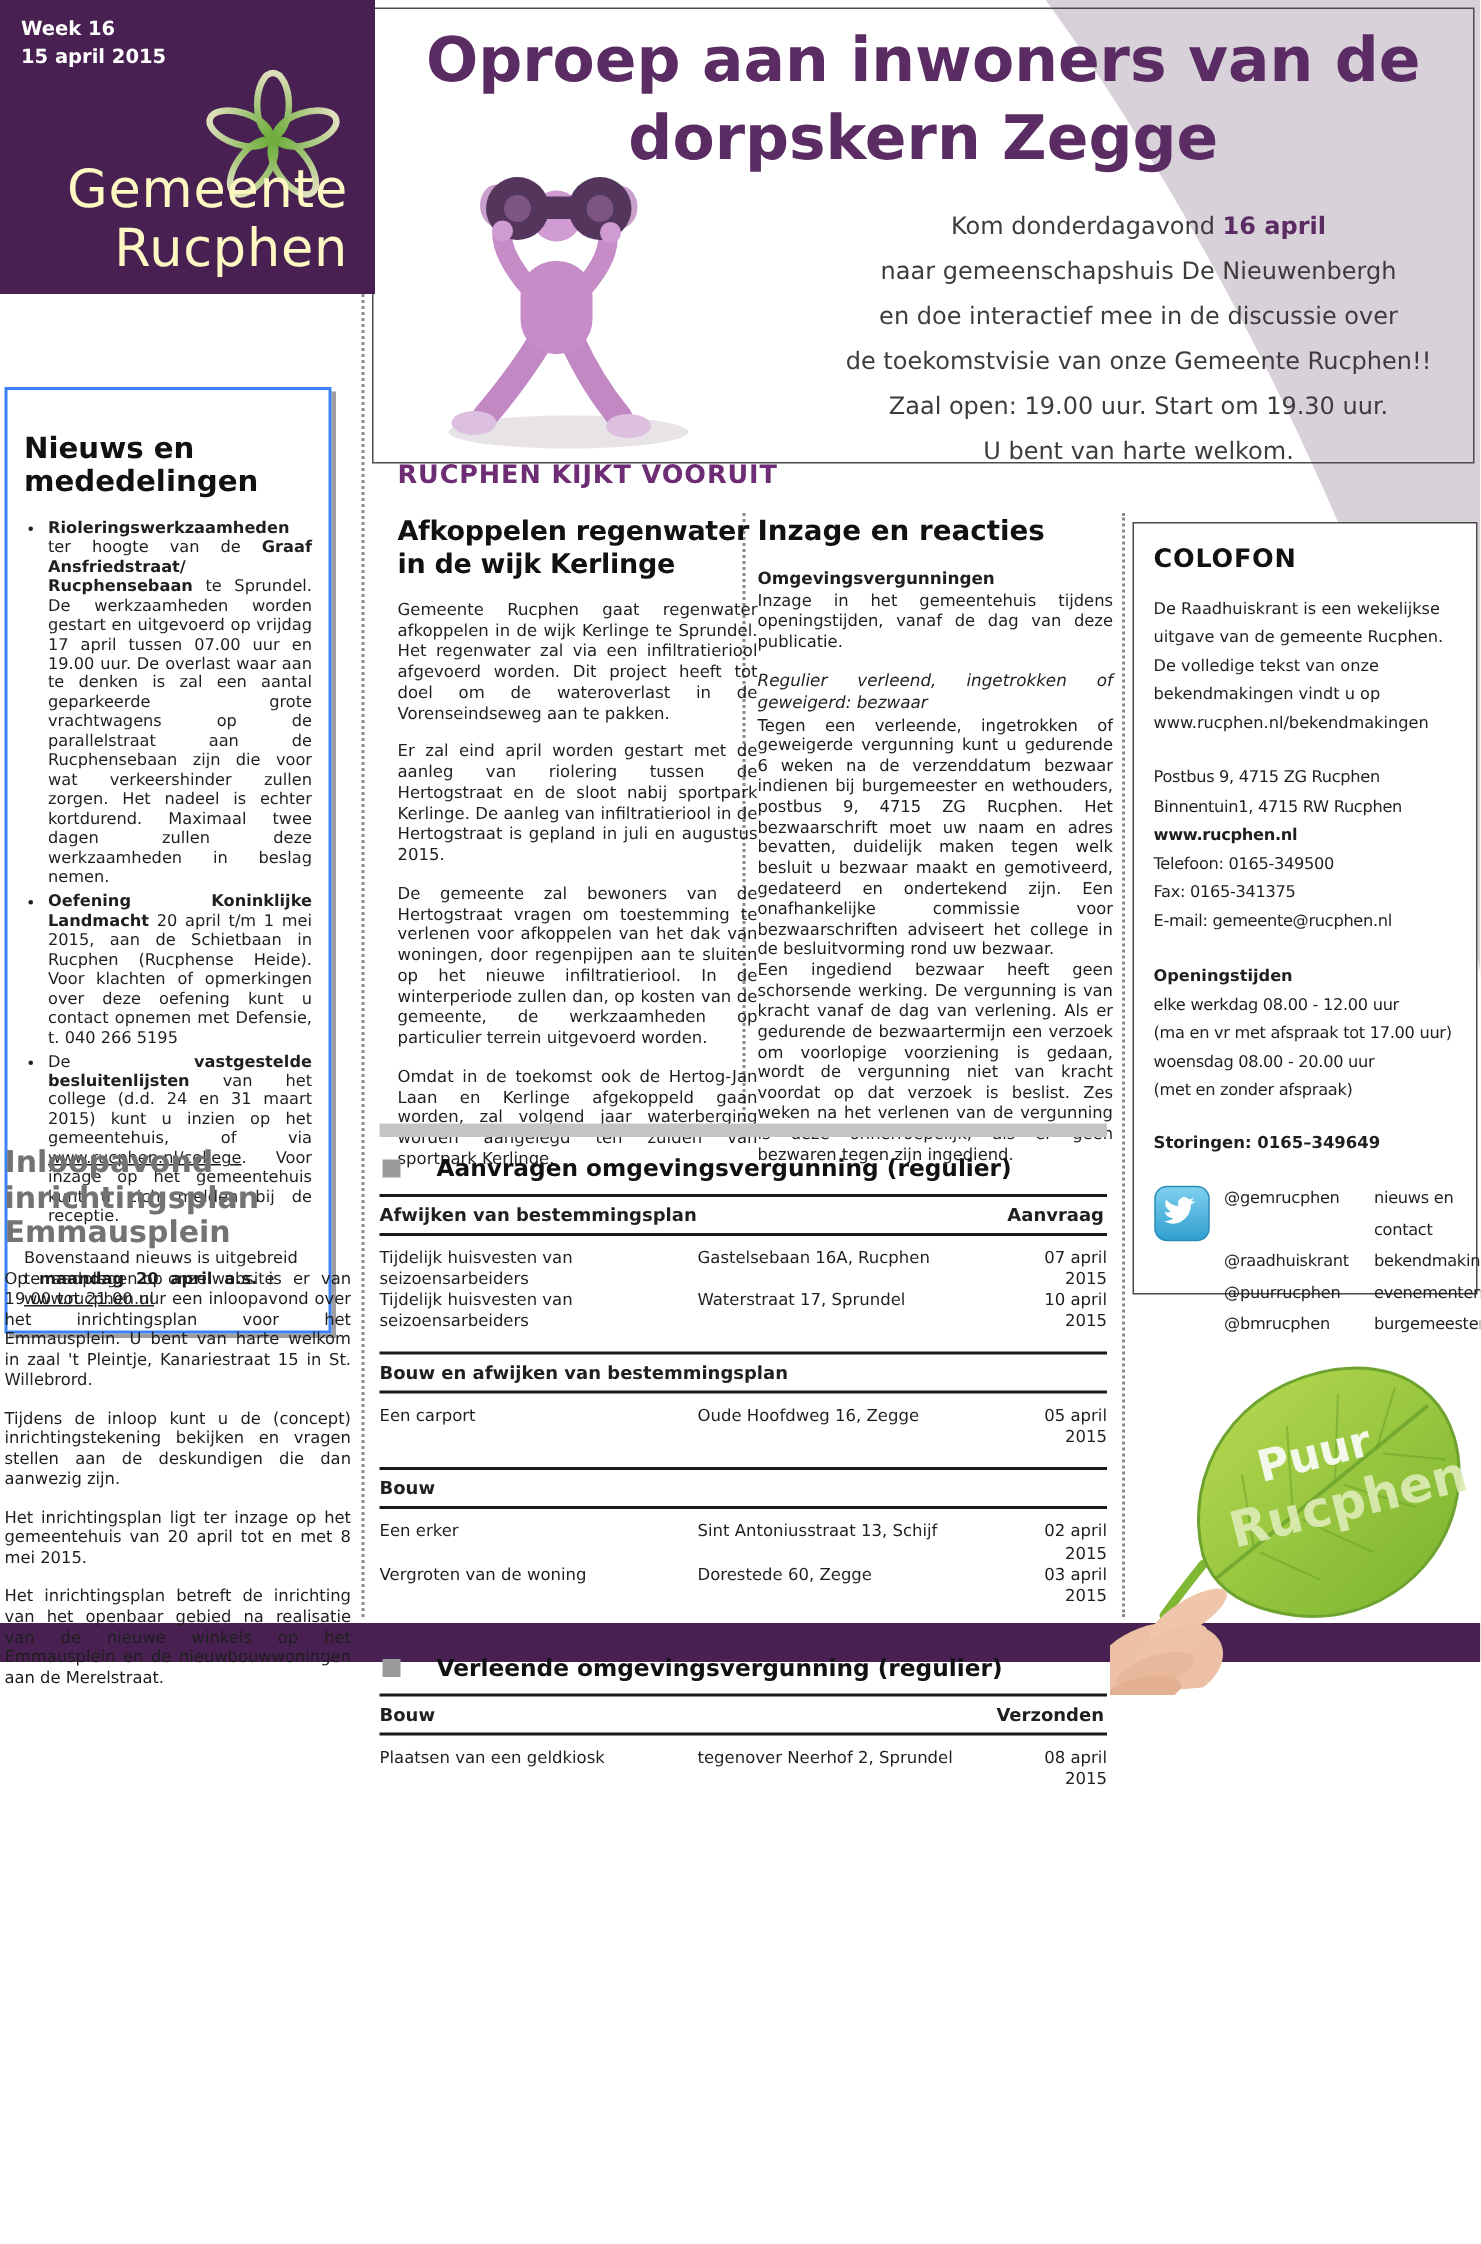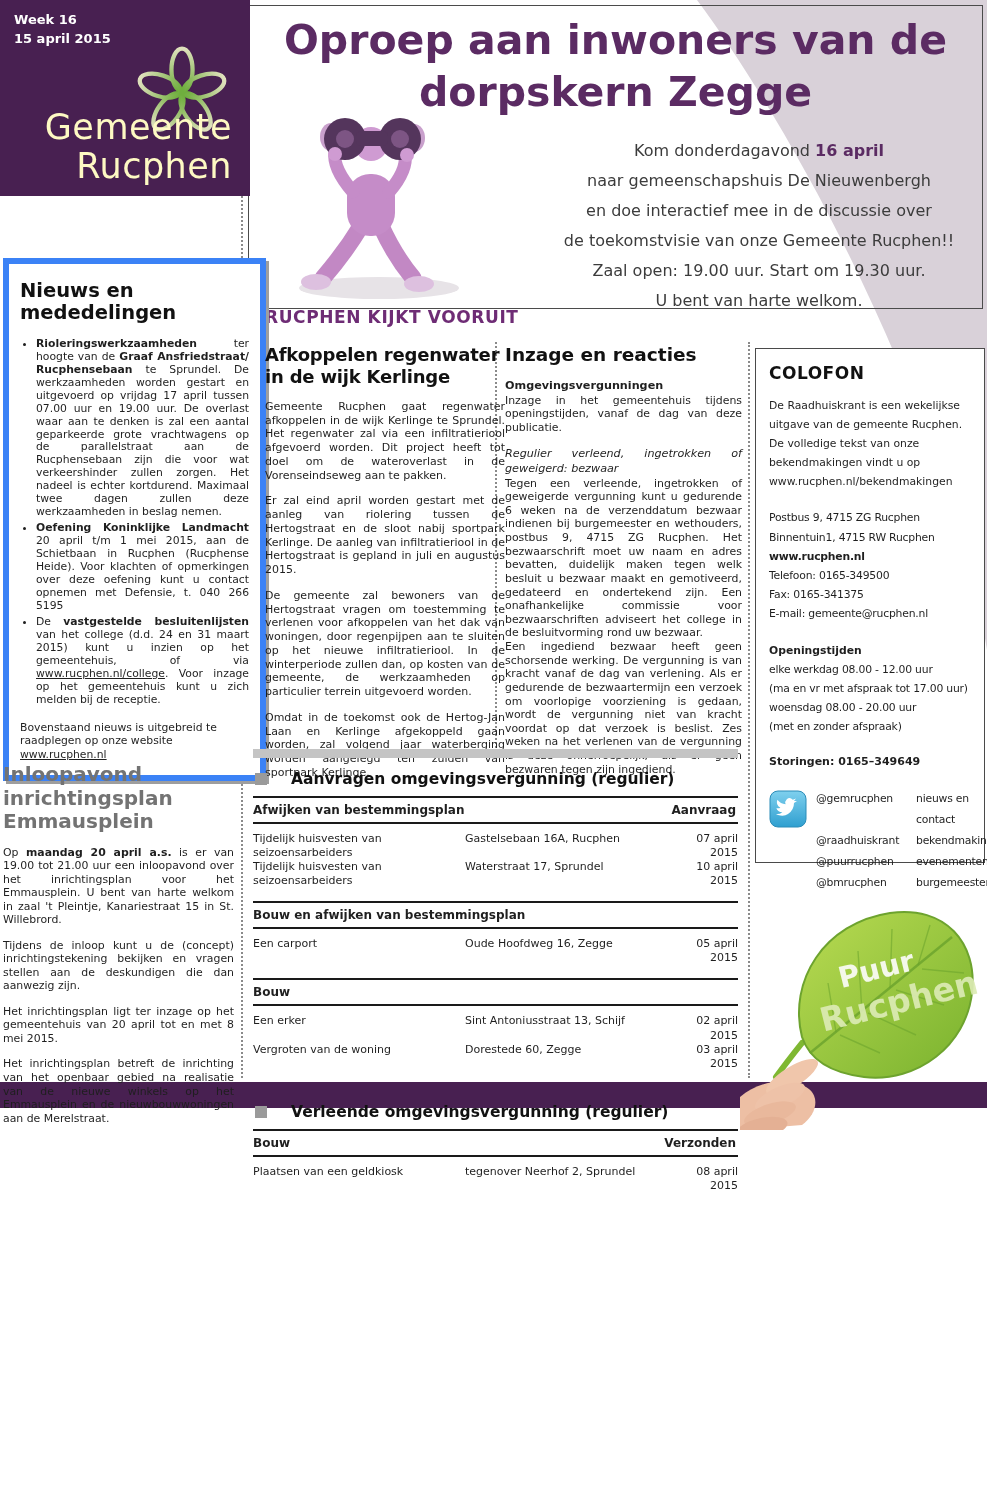--- a/index.html
+++ b/index.html
@@ -25,22 +25,22 @@
   .vdiv3{left:748px;top:342px;height:736px;}
 
   
   .banner{position:absolute;left:248px;top:5px;width:735px;height:304px;border:1px solid #4b4b4b;z-index:1;box-sizing:border-box;}
   .banner-title{margin-top:8px;text-align:center;color:#5b2b63;font-weight:bold;font-size:41px;line-height:1.28;}
   .figure-art{position:absolute;left:12px;top:102px;}
   .figure-caption{position:absolute;left:16px;top:301px;font-weight:bold;font-size:17px;letter-spacing:.6px;color:#6e2c75;}
   .invite{position:absolute;left:292px;top:130px;width:436px;text-align:center;font-size:16px;line-height:1.88;color:#3c3c3c;}
 
   
-  .news-box{position:absolute;left:3px;top:258px;width:263px;box-sizing:border-box;z-index:2;background:#fff;
-            border:6px solid #3b82f6;box-shadow:3px 3px 0 #9e9e9e;padding:16px 11px 14px 11px;}
+  .news-box{position:absolute;left:3px;top:258px;width:218px;box-sizing:border-box;z-index:2;background:#fff;
+            border:2px solid #3b82f6;box-shadow:3px 3px 0 #9e9e9e;padding:28px 11px 14px 11px;}
   .news-title{font-size:19.5px;font-weight:bold;line-height:1.15;margin:0 0 13px 0;color:#111;}
   .news-list{margin:0;padding:0 0 0 16px;}
   .news-list li{font-size:10.8px;line-height:1.2;text-align:justify;margin-bottom:3px;}
   .news-footer{font-size:10.8px;line-height:1.25;text-align:left;margin:14px 0 0 0;}
   .inloop{position:absolute;left:3px;top:763px;width:231px;z-index:2;}
   .inloop-title{font-size:20px;font-weight:bold;line-height:1.18;margin:0 0 12px 0;color:#737373;}
   .inloop p{font-size:10.9px;line-height:1.24;text-align:justify;margin:0 0 12px 0;}
 
   
   .afkoppelen{position:absolute;left:253px;top:344px;width:240px;z-index:2;margin-left:12px;}

